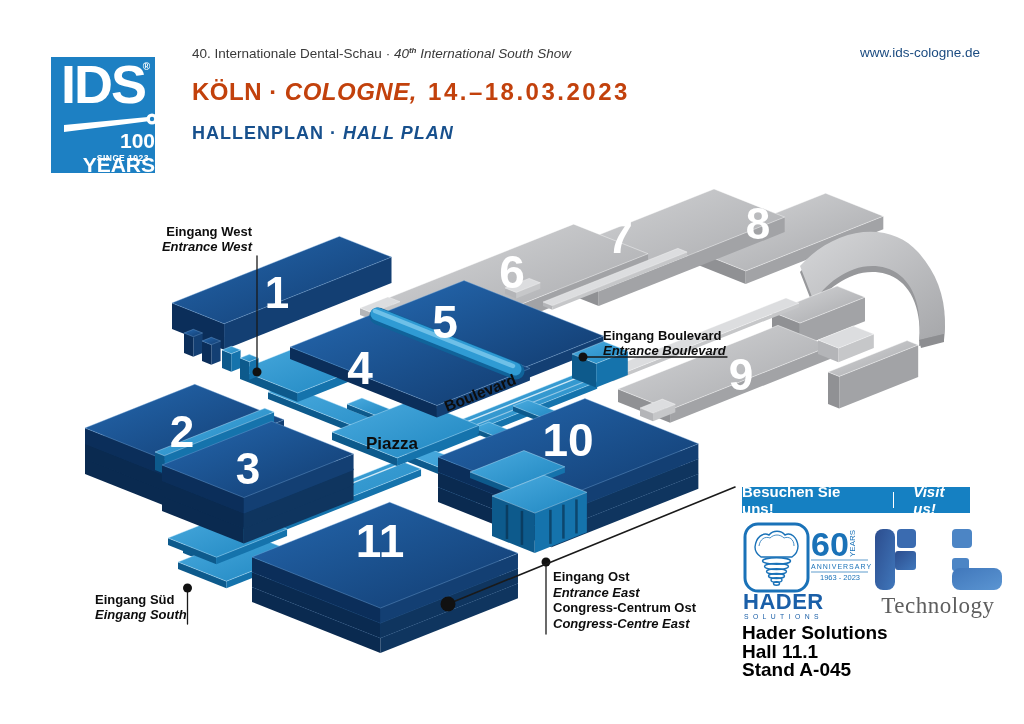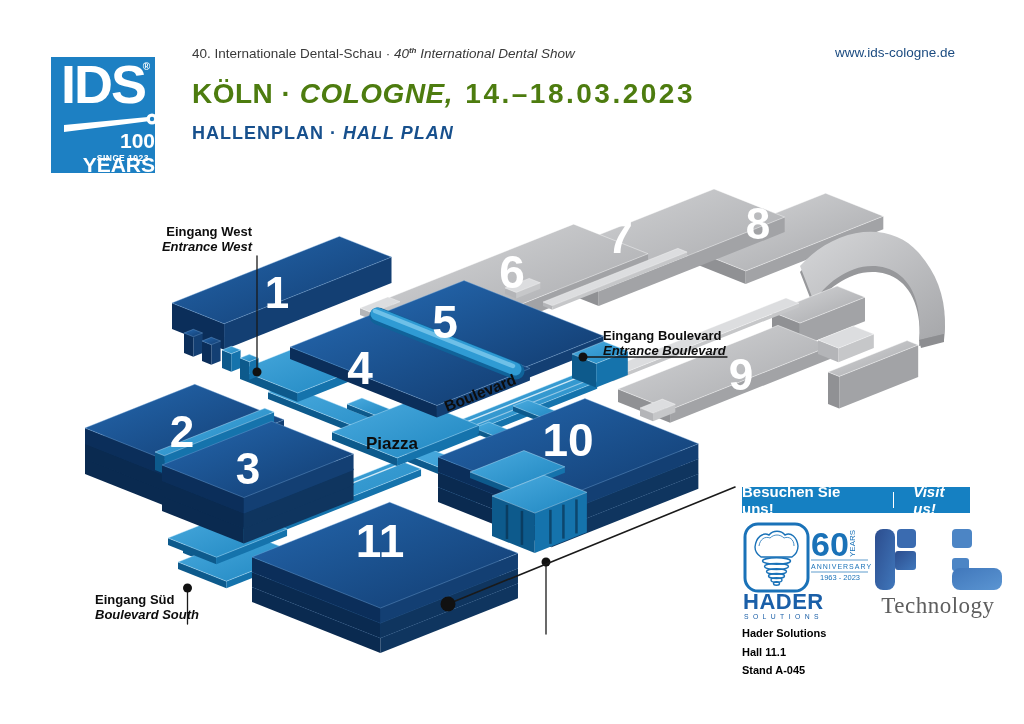--- a/index.html
+++ b/index.html
@@ -8,38 +8,38 @@
   
   .ids-logo{position:absolute;left:51px;top:57px;width:104px;height:116px;background:#1d80c3;color:#ffffff;}
   .ids-word{position:absolute;left:0;top:-4px;width:100%;text-align:center;font-size:54px;font-weight:bold;letter-spacing:-2px;}
   .ids-reg{position:absolute;right:5px;top:4px;font-size:10px;font-weight:bold;}
   .ids-swoosh{position:absolute;left:0;top:0;}
   .ids-years{position:absolute;left:0;top:72px;width:100%;text-align:right;font-size:21px;font-weight:bold;letter-spacing:0px;}
   .ids-since{position:absolute;right:6px;top:96px;font-size:8.5px;font-weight:bold;letter-spacing:.5px;margin-left:16px;}
   .hdr-sub{position:absolute;left:192px;top:45px;font-size:13.5px;color:#3a3a3a;}
   .hdr-sub i{font-style:italic;}
   .hdr-sub sup{font-size:8px;vertical-align:super;font-weight:bold;}
-  .hdr-url{position:absolute;left:835px;top:45px;width:145px;font-size:13.5px;color:#1b4b80;}
-  .hdr-city{position:absolute;left:192px;top:78px;font-size:28px;font-weight:bold;color:#4d7c0f;letter-spacing:.5px;}
+  .hdr-url{position:absolute;left:835px;top:45px;width:145px;text-align:right;font-size:13.5px;color:#1b4b80;}
+  .hdr-city{position:absolute;left:192px;top:78px;font-size:24px;font-weight:bold;color:#c2410c;letter-spacing:.5px;}
   .hdr-city .dt{letter-spacing:2.5px;margin-left:4px;}
   .hdr-plan{position:absolute;left:192px;top:123px;font-size:18px;font-weight:bold;color:#17508d;letter-spacing:1px;}
   .it{font-style:italic;}
   
   .maplabel{position:absolute;z-index:3;font-size:13px;font-weight:bold;color:#0d0d0d;line-height:15px;white-space:nowrap;}
   .lbl-west{left:140px;top:224px;width:112px;text-align:right;}
   .lbl-blvd{left:603px;top:328px;}
   .lbl-sued{left:95px;top:592px;width:88px;text-align:left;}
   .lbl-ost{left:553px;top:569px;line-height:15.5px;}
   
   .banner{position:absolute;left:742px;top:487px;width:228px;height:26px;background:#1580c2;color:#fff;
           display:flex;align-items:center;justify-content:space-between;gap:19px;font-size:15px;font-weight:bold;z-index:3;}
   .banner .vbar{display:inline-block;width:1.5px;height:16px;background:#fff;}
   .hader-svg{position:absolute;left:742px;top:520px;z-index:3;}
   .kl-svg{position:absolute;left:866px;top:520px;z-index:3;}
-  .booth{position:absolute;left:742px;top:624px;font-size:11px;font-weight:bold;color:#000;line-height:18.5px;z-index:3;}
+  .booth{position:absolute;left:742px;top:624px;font-size:19px;font-weight:bold;color:#000;line-height:18.5px;z-index:3;}
   #map{position:absolute;left:0;top:0;z-index:1;}
 </style>
 </head>
 <body>
 
 <div class="stage">
 
   <div class="ids-logo">
     <div class="ids-word">IDS</div>
     <div class="ids-reg">®</div>
@@ -48,21 +48,21 @@
       <circle cx="101" cy="62" r="5.5" fill="#ffffff"></circle>
       <circle cx="101" cy="62" r="2.2" fill="#1d80c3"></circle>
     </svg>
     <div class="ids-years">100 YEARS</div>
     <div class="ids-since">SINCE 1923</div>
   </div>
 
   <div class="hdr-sub">
     <span>40. Internationale Dental-Schau</span>
     <span>·</span>
-    <i><span>40</span><sup>th</sup><span> International Dental Show</span></i>
+    <i><span>40</span><sup>th</sup><span> International South Show</span></i>
   </div>
   <div class="hdr-url">www.ids-cologne.de</div>
   <div class="hdr-city">
     <span>KÖLN</span>
     <span>·</span>
     <span class="it">COLOGNE,</span>
     <span class="dt">14.–18.03.2023</span>
   </div>
   <div class="hdr-plan">
     <span>HALLENPLAN</span>
@@ -389,21 +389,27 @@
   <div class="maplabel lbl-west">
     <div>Eingang West</div>
     <div class="it">Entrance West</div>
   </div>
   <div class="maplabel lbl-blvd">
     <div>Eingang Boulevard</div>
     <div class="it">Entrance Boulevard</div>
   </div>
   <div class="maplabel lbl-sued">
     <div>Eingang Süd</div>
-    <div class="it">Boulevard South</div>
+    <div class="it">Eingang South</div>
+  </div>
+  <div class="maplabel lbl-ost">
+    <div>Eingang Ost</div>
+    <div class="it">Entrance East</div>
+    <div>Congress-Centrum Ost</div>
+    <div class="it">Congress-Centre East</div>
   </div>
 
   <div class="banner">
     <span>Besuchen Sie uns!</span>
     <span class="vbar"></span>
     <span class="it">Visit us!</span>
   </div>
 
   <svg class="hader-svg" width="140" height="102" viewBox="0 0 140 102">
     <rect x="3" y="4" width="63" height="67" rx="13" fill="#ffffff" stroke="#1a72b8" stroke-width="3"></rect>

